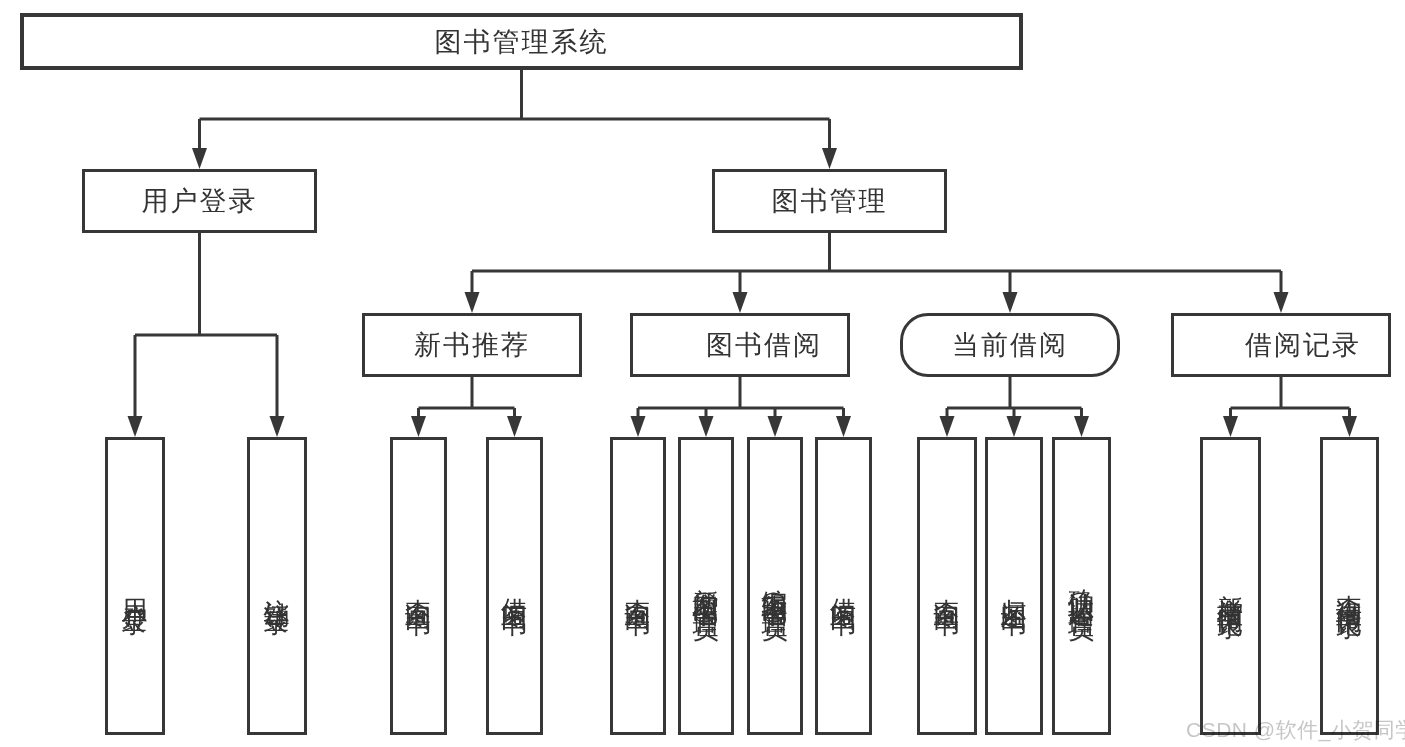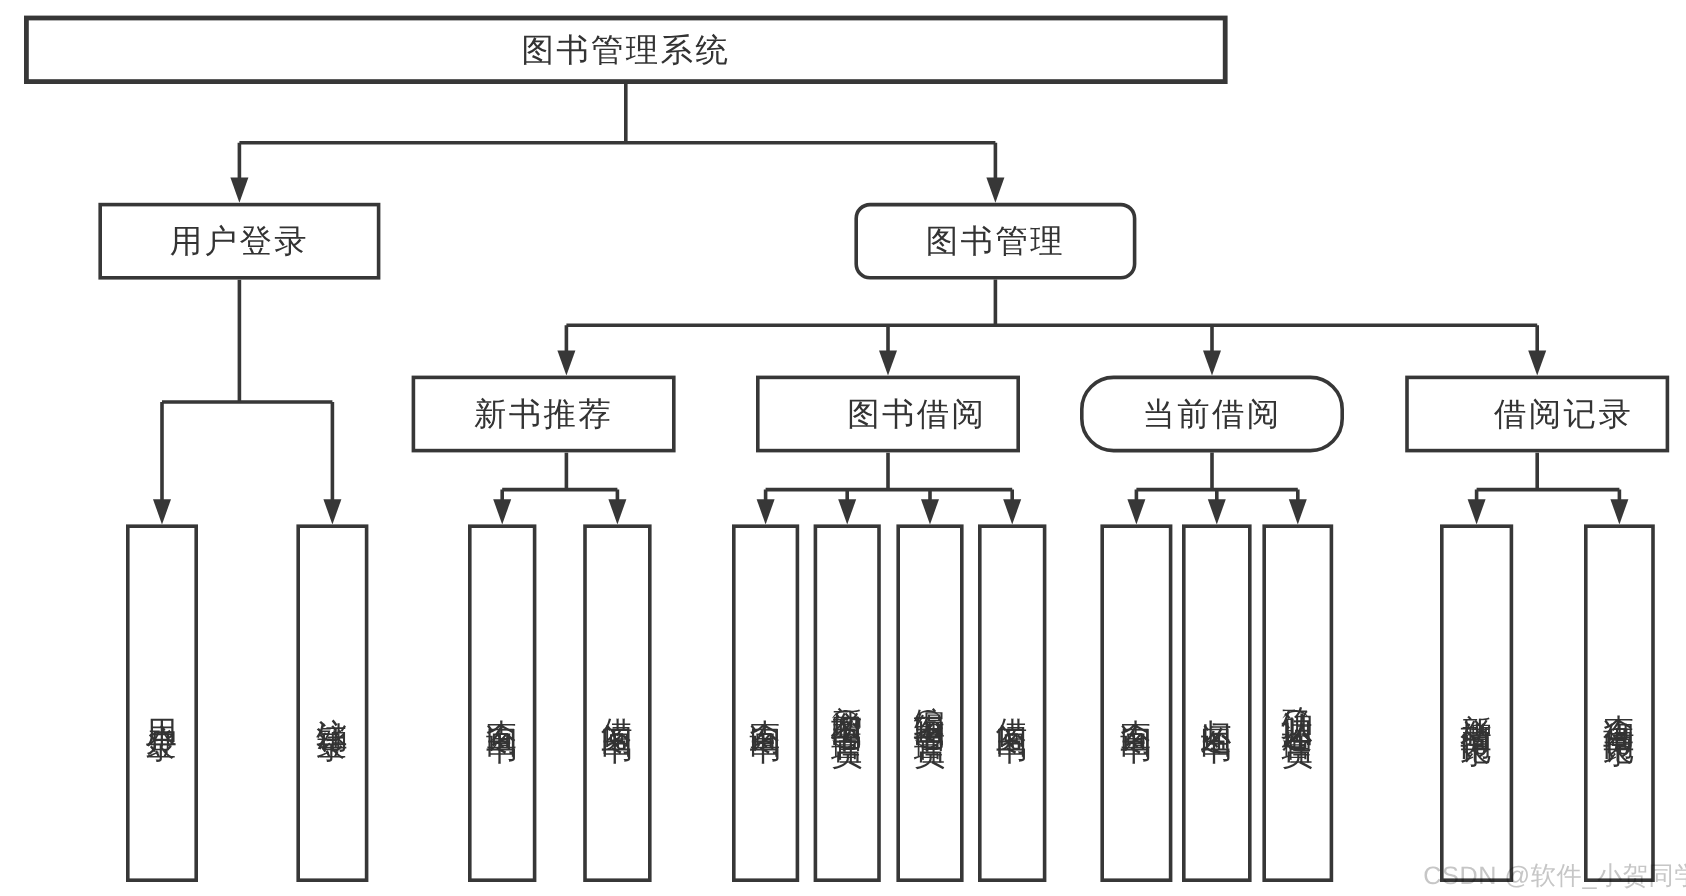--- a/index.html
+++ b/index.html
@@ -102,23 +102,23 @@
       <polygon points="1006.5,416 1021.5,416 1014,437"></polygon>
       <polygon points="1074,416 1089,416 1081.5,437"></polygon>
       <polygon points="1223,416 1238,416 1230.5,437"></polygon>
       <polygon points="1342,416 1357,416 1349.5,437"></polygon>
     </g>
   </svg>
 
   <div class="node root" style="left:20px; top:13px; width:1003px; height:57px;">图书管理系统</div>
 
   <div class="node" style="left:82px; top:169px; width:235px; height:64px;">用户登录</div>
-  <div class="node" style="left:712px; top:169px; width:235px; height:64px;border-radius:13px;">图书管理</div>
+  <div class="node" style="left:712px; top:169px; width:235px; height:64px;">图书管理</div>
 
-  <div class="node" style="left:343px; top:313px; width:220px; height:64px;">新书推荐</div>
+  <div class="node" style="left:362px; top:313px; width:220px; height:64px;">新书推荐</div>
   <div class="node" style="left:630px; top:313px; width:220px; height:64px;padding-left:48px;">图书借阅</div>
   <div class="node" style="left:900px; top:313px; width:220px; height:64px;border-radius:28px;">当前借阅</div>
   <div class="node" style="left:1171px; top:313px; width:220px; height:64px;padding-left:44px;">借阅记录</div>
 
   <div class="leaf" style="left:105px; width:60px;">用户登录</div>
   <div class="leaf" style="left:247px; width:60px;">注销登录</div>
 
   <div class="leaf" style="left:390px; width:57px;">查询图书</div>
   <div class="leaf" style="left:486px; width:57px;">借阅图书</div>
 

